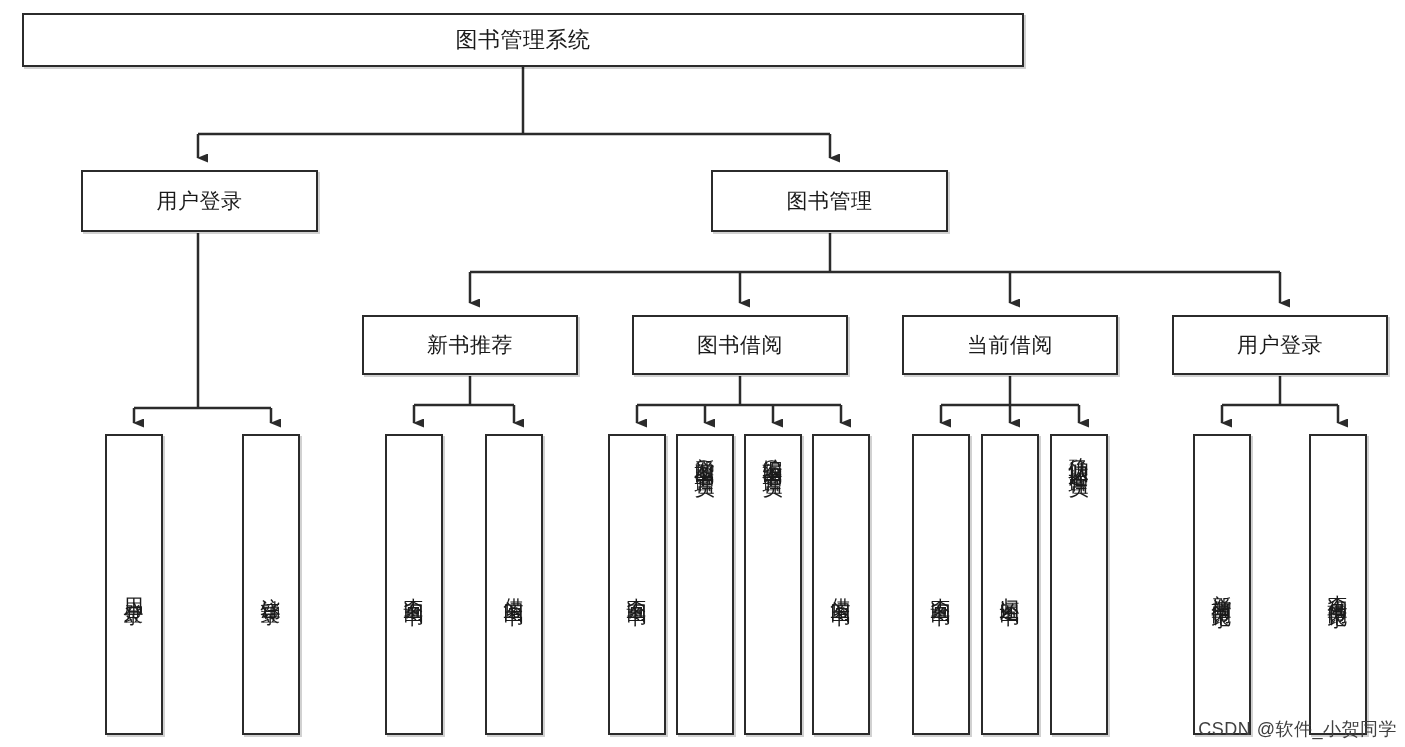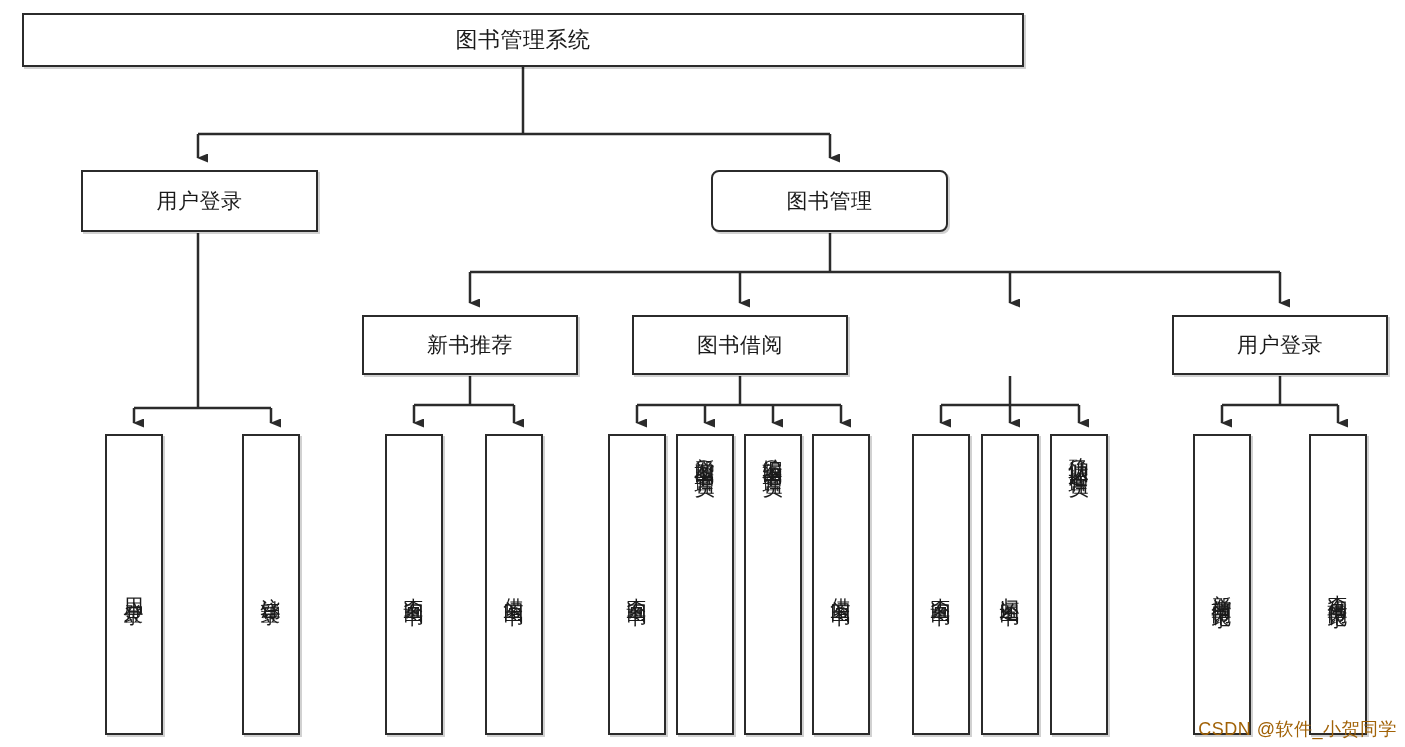--- a/index.html
+++ b/index.html
@@ -64,21 +64,21 @@
     white-space: nowrap;
   }
   .node-v.center-v {
     align-items: center;
   }
   .watermark {
     position: absolute;
     right: 8px;
     bottom: 6px;
     font-size: 18px;
-    color: #a16207;
+    color: #404040;
     letter-spacing: 0.5px;
     user-select: none;
     white-space: nowrap;
   }
 </style>
 </head>
 <body>
 
 <div id="diagram-root">
 
@@ -136,32 +136,35 @@
   </svg>
 
   <div class="node-box node-h node-root" style="left:22px; top:13px; width:1002px; height:54px;">
     <span class="node-label">图书管理系统</span>
   </div>
 
   <div class="node-box node-h" style="left:81px; top:170px; width:237px; height:62px;">
     <span class="node-label">用户登录</span>
   </div>
 
-  <div class="node-box node-h" style="left:711px; top:170px; width:237px; height:62px;border-radius:8px;">
+  <div class="node-box node-h" style="left:711px; top:170px; width:237px; height:62px;">
     <span class="node-label">图书管理</span>
   </div>
 
   <div class="node-box node-h" style="left:632px; top:315px; width:216px; height:60px;">
     <span class="node-label">图书借阅</span>
   </div>
 
   <div class="node-box node-h" style="left:362px; top:315px; width:216px; height:60px;">
     <span class="node-label">新书推荐</span>
   </div>
 
+  <div class="node-box node-h" style="left:902px; top:315px; width:216px; height:60px;">
+    <span class="node-label">当前借阅</span>
+  </div>
 
   <div class="node-box node-h" style="left:1172px; top:315px; width:216px; height:60px;">
     <span class="node-label">用户登录</span>
   </div>
 
   <div class="node-box node-v center-v" style="left:105px; top:434px; width:58px; height:301px;">
     <span class="node-label">用户登录</span>
   </div>
   <div class="node-box node-v center-v" style="left:242px; top:434px; width:58px; height:301px;">
     <span class="node-label">注销登录</span>

